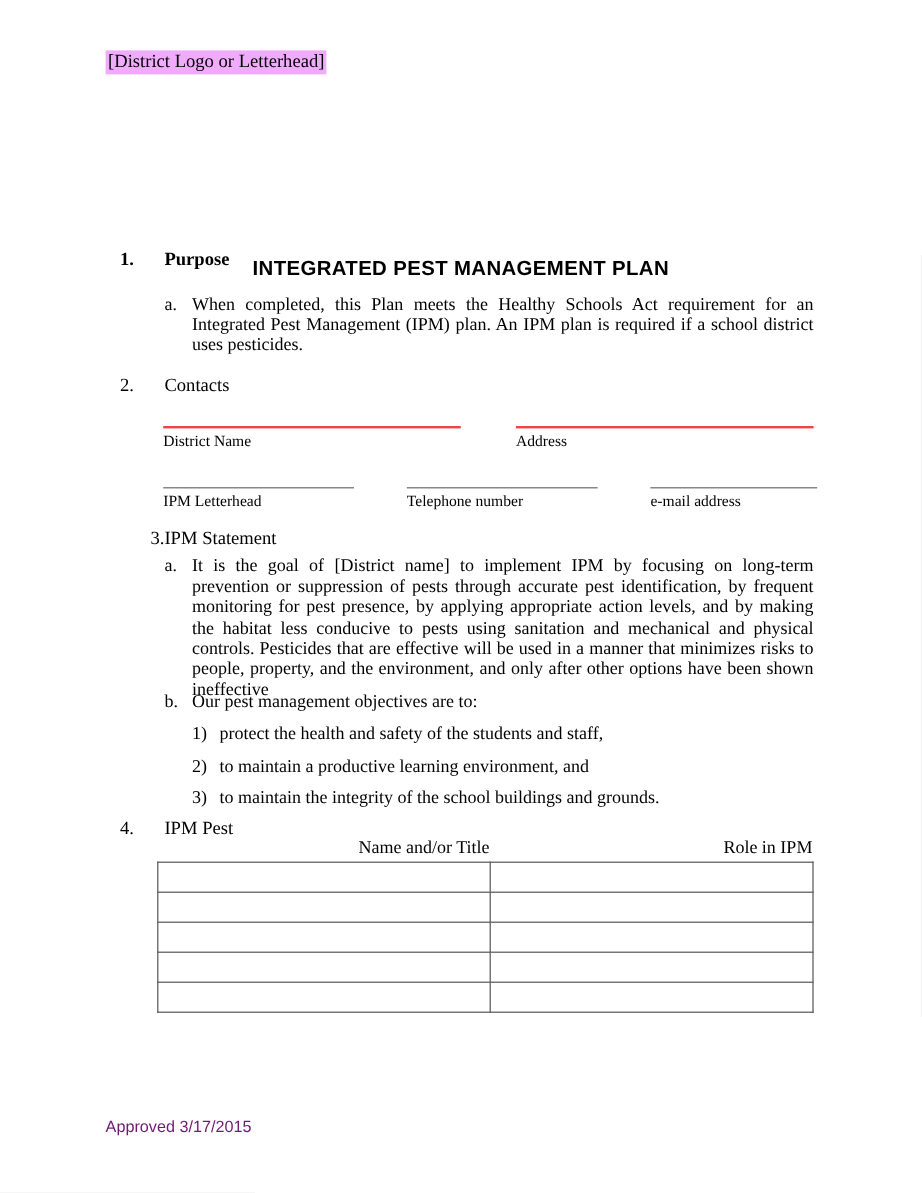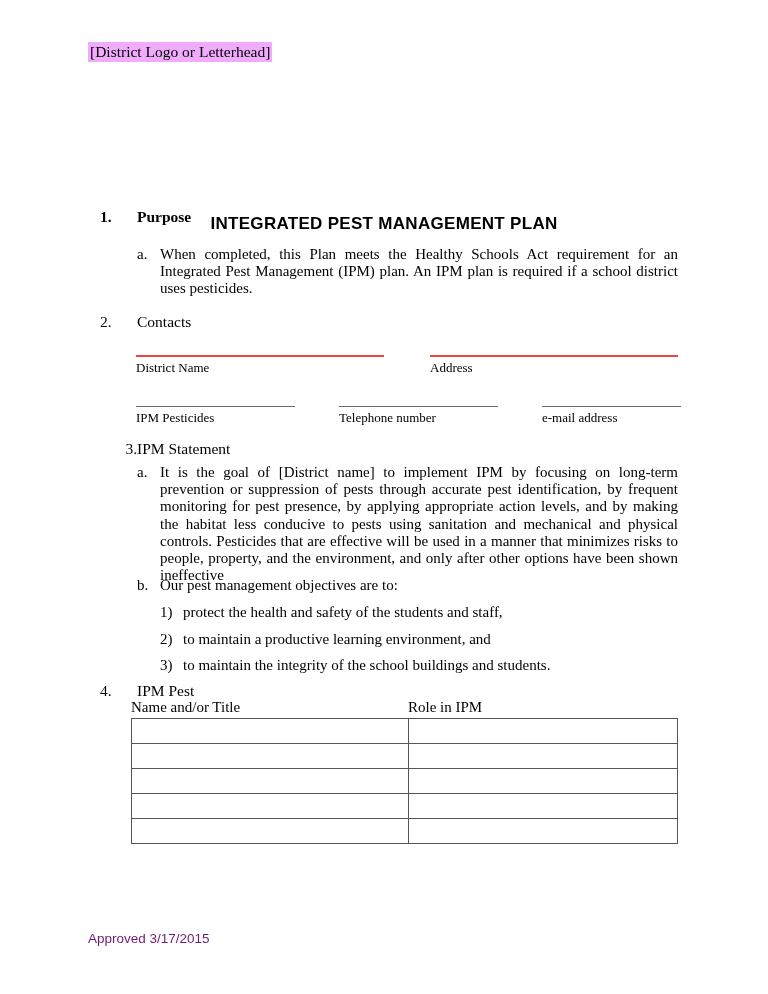--- a/index.html
+++ b/index.html
@@ -44,21 +44,21 @@
   .para .ptext { flex:1; text-align:justify; }
   .para .ptext-left { flex:1; text-align:left; }
 
   .obj-item { display:flex; font-size:15px; line-height:17px; margin-bottom:9.5px; }
   .obj-item .onum { width:23px; flex:none; }
 
   .field { padding-top:3px; font-size:13px; line-height:15px; }
   .field-bold-line { border-top:2px solid #ef4444; }
   .field-thin-line { border-top:1px solid #6a6a6a; }
 
-  .tbl-header { font-size:15px; text-align:left; }
+  .tbl-header { font-size:15px; text-align:right; }
 
   table.team-table {
     border-collapse:collapse;
     width:546px;
     table-layout:fixed;
   }
   table.team-table td {
     border:1px solid #555555;
     height:24px;
     padding:0;
@@ -93,21 +93,21 @@
   </div>
 
   <div class="abs field field-bold-line" style="top:355px; left:136px; width:248px;">
     <span>District Name</span>
   </div>
   <div class="abs field field-bold-line" style="top:355px; left:430px; width:248px;">
     <span>Address</span>
   </div>
 
   <div class="abs field field-thin-line" style="top:406px; left:136px; width:159px;">
-    <span>IPM Pesticides</span>
+    <span>IPM Letterhead</span>
   </div>
   <div class="abs field field-thin-line" style="top:406px; left:339px; width:159px;">
     <span>Telephone number</span>
   </div>
   <div class="abs field field-thin-line" style="top:406px; left:542px; width:139px;">
     <span>e-mail address</span>
   </div>
 
   <div class="abs sec-head" style="top:440px;text-align:right;">
     <span class="num">3.</span><span>IPM Statement</span>
@@ -125,21 +125,21 @@
     <div class="obj-item">
       <span class="onum">1)</span>
       <span>protect the health and safety of the students and staff,</span>
     </div>
     <div class="obj-item">
       <span class="onum">2)</span>
       <span>to maintain a productive learning environment, and</span>
     </div>
     <div class="obj-item">
       <span class="onum">3)</span>
-      <span>to maintain the integrity of the school buildings and students.</span>
+      <span>to maintain the integrity of the school buildings and grounds.</span>
     </div>
   </div>
 
   <div class="abs sec-head" style="top:682px;">
     <span class="num">4.</span><span>IPM Pest</span>
   </div>
 
   <div class="abs tbl-header" style="top:699px; left:131px; width:277px;">Name and/or Title</div>
   <div class="abs tbl-header" style="top:699px; left:408px; width:269px;">Role in IPM</div>
 

